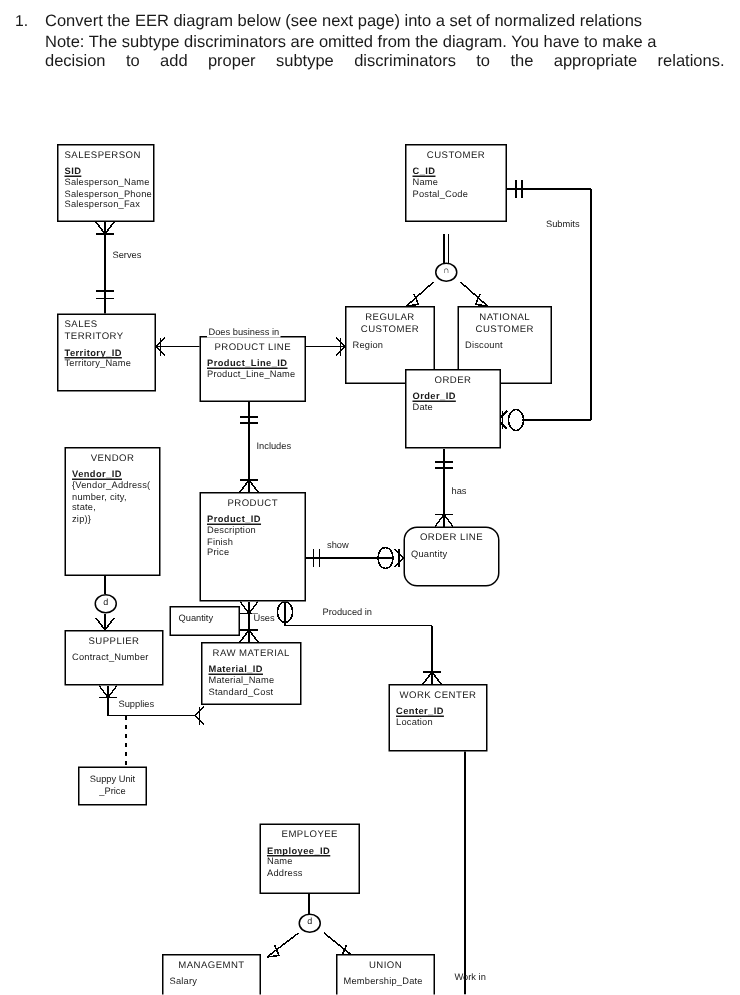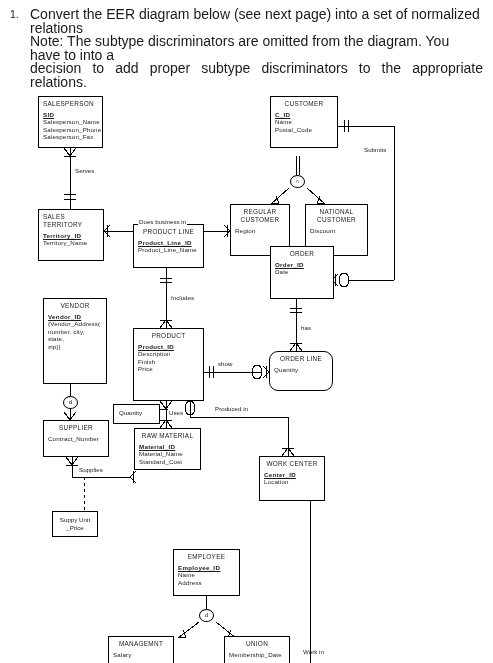--- a/index.html
+++ b/index.html
@@ -31,21 +31,21 @@
   }
   .q-num {
     width: 20px;
     flex: 0 0 20px;
     font-size: 10.5px;
     line-height: 13.5px;
     font-family: "Liberation Sans", sans-serif;
   }
   .q-body {
     flex: 1 1 auto;
-    font-size: 14px;
+    font-size: 11px;
     line-height: 13.6px;
   }
   .q-line { display: block; }
   .q-just {
     display: block;
     text-align: justify;
     text-align-last: justify;
   }
   
   #diagram {
@@ -119,21 +119,21 @@
   }
 </style>
 </head>
 <body>
 
 <div id="question">
   <div class="q-row">
     <div class="q-num">1.</div>
     <div class="q-body">
       <span class="q-line">Convert the EER diagram below (see next page) into a set of normalized relations</span>
-      <span class="q-line">Note: The subtype discriminators are omitted from the diagram. You have to into a</span>
+      <span class="q-line">Note: The subtype discriminators are omitted from the diagram. You have to make a</span>
       <span class="q-just">decision to add proper subtype discriminators to the appropriate relations.</span>
     </div>
   </div>
 </div>
 
 <div id="diagram">
 
   <svg width="493" height="577">
     <g stroke="#000" stroke-width="1" fill="none" shape-rendering="crispEdges">
 

